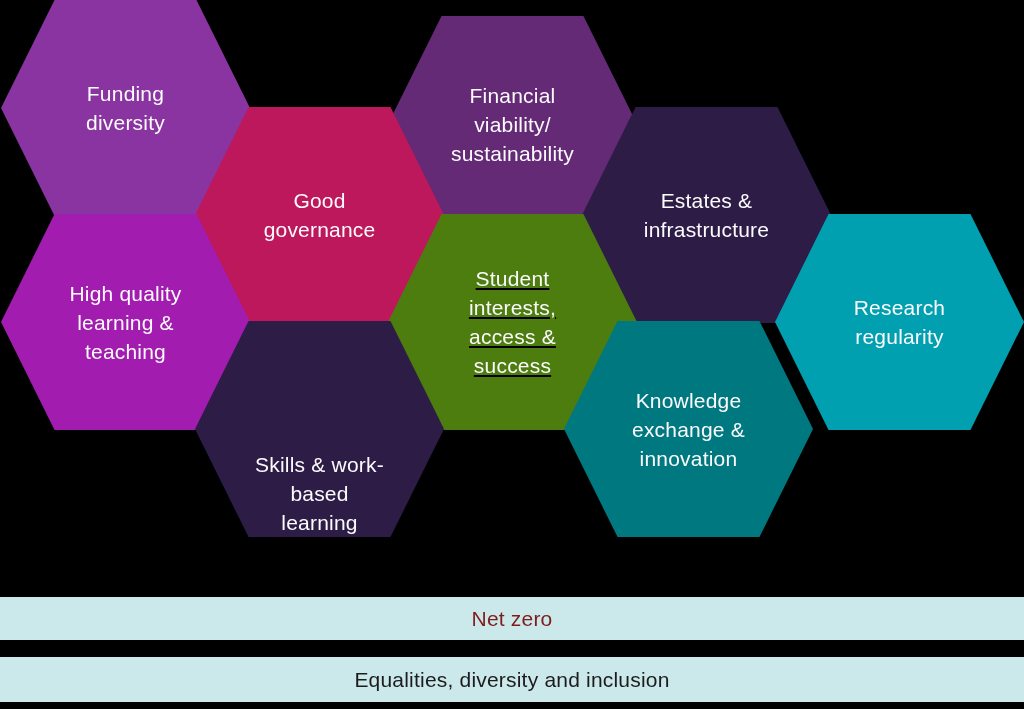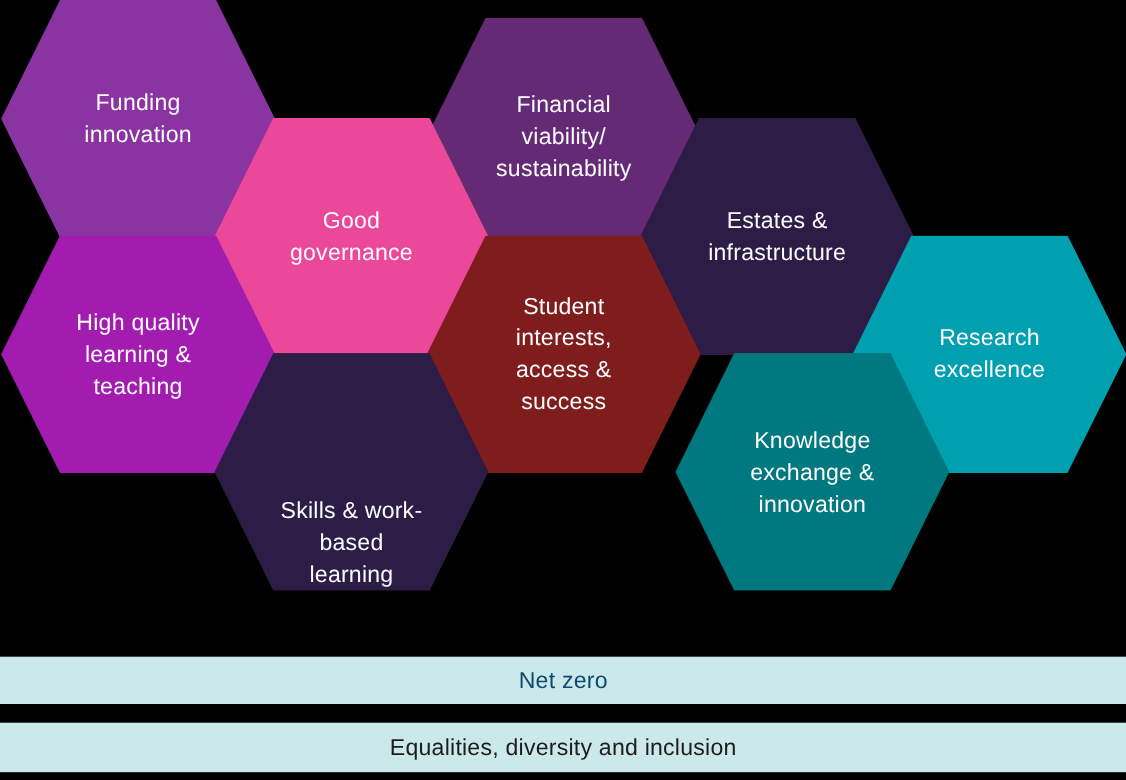--- a/index.html
+++ b/index.html
@@ -28,87 +28,87 @@
 
   
   .hex-funding      { left: 1px;   top: 0px;   }
   .hex-financial    { left: 388px; top: 16px;   }
   .hex-goodgov      { left: 195px; top: 107px; }
   .hex-estates      { left: 582px; top: 107px; justify-content: center; }
   .hex-highquality  { left: 1px;   top: 214px; }
   .hex-student      { left: 388px; top: 214px; }
   .hex-research     { left: 775px; top: 214px; }
   .hex-skills       { left: 195px; top: 321px; align-items: flex-end; }
-  .hex-knowledge    { left: 614px; top: 321px; }
+  .hex-knowledge    { left: 564px; top: 321px; }
 
   .bar {
     position: absolute; left: 0; width: 1024px;
     display: flex; align-items: center; justify-content: center;
     font-size: 21px; letter-spacing: 0.2px;
   }
   .bar-netzero { top: 597px; height: 43px; }
   .bar-edi     { top: 657px; height: 45px; }
 </style>
 </head>
 <body style="background-color: rgb(0, 0, 0);">
 
 <div class="stage">
 
   <div class="hex hex-funding" style="background-color: rgb(137, 52, 160);">
     <span class="label">Funding
-innovation</span>
+diversity</span>
   </div>
 
   <div class="hex hex-financial" style="background-color: rgb(100, 42, 117);">
     <span class="label">Financial
 viability/
 sustainability</span>
   </div>
 
-  <div class="hex hex-goodgov" style="background-color: #ec4899;">
+  <div class="hex hex-goodgov" style="background-color: #be185d;">
     <span class="label">Good
 governance</span>
   </div>
 
   <div class="hex hex-estates" style="background-color: rgb(45, 28, 70);">
     <span class="label">Estates &amp;
 infrastructure</span>
   </div>
 
   <div class="hex hex-highquality" style="background-color: #a21caf;">
     <span class="label">High quality
 learning &amp;
 teaching</span>
   </div>
 
-  <div class="hex hex-student" style="background-color: #7f1d1d;">
+  <div class="hex hex-student" style="background-color: #4d7c0f; text-decoration: underline;">
     <span class="label">Student
 interests,
 access &amp;
 success</span>
   </div>
 
   <div class="hex hex-research" style="background-color: rgb(0, 160, 176);">
     <span class="label">Research
-excellence</span>
+regularity</span>
   </div>
 
   <div class="hex hex-skills" style="background-color: rgb(45, 28, 70);">
     <span class="label">Skills &amp; work-
 based
 learning</span>
   </div>
 
   <div class="hex hex-knowledge" style="background-color: rgb(0, 120, 127);">
     <span class="label">Knowledge
 exchange &amp;
 innovation</span>
   </div>
 
-  <div class="bar bar-netzero" style="background-color: rgb(203, 232, 235); color: #0c4a6e;">
+  <div class="bar bar-netzero" style="background-color: rgb(203, 232, 235); color: #7f1d1d;">
     <span class="bar-label">Net zero</span>
   </div>
 
   <div class="bar bar-edi" style="background-color: rgb(203, 232, 235); color: rgb(28, 28, 28); text-align: center;">
     <span class="bar-label">Equalities, diversity and inclusion</span>
   </div>
 
 </div>
 
 </body></html>

